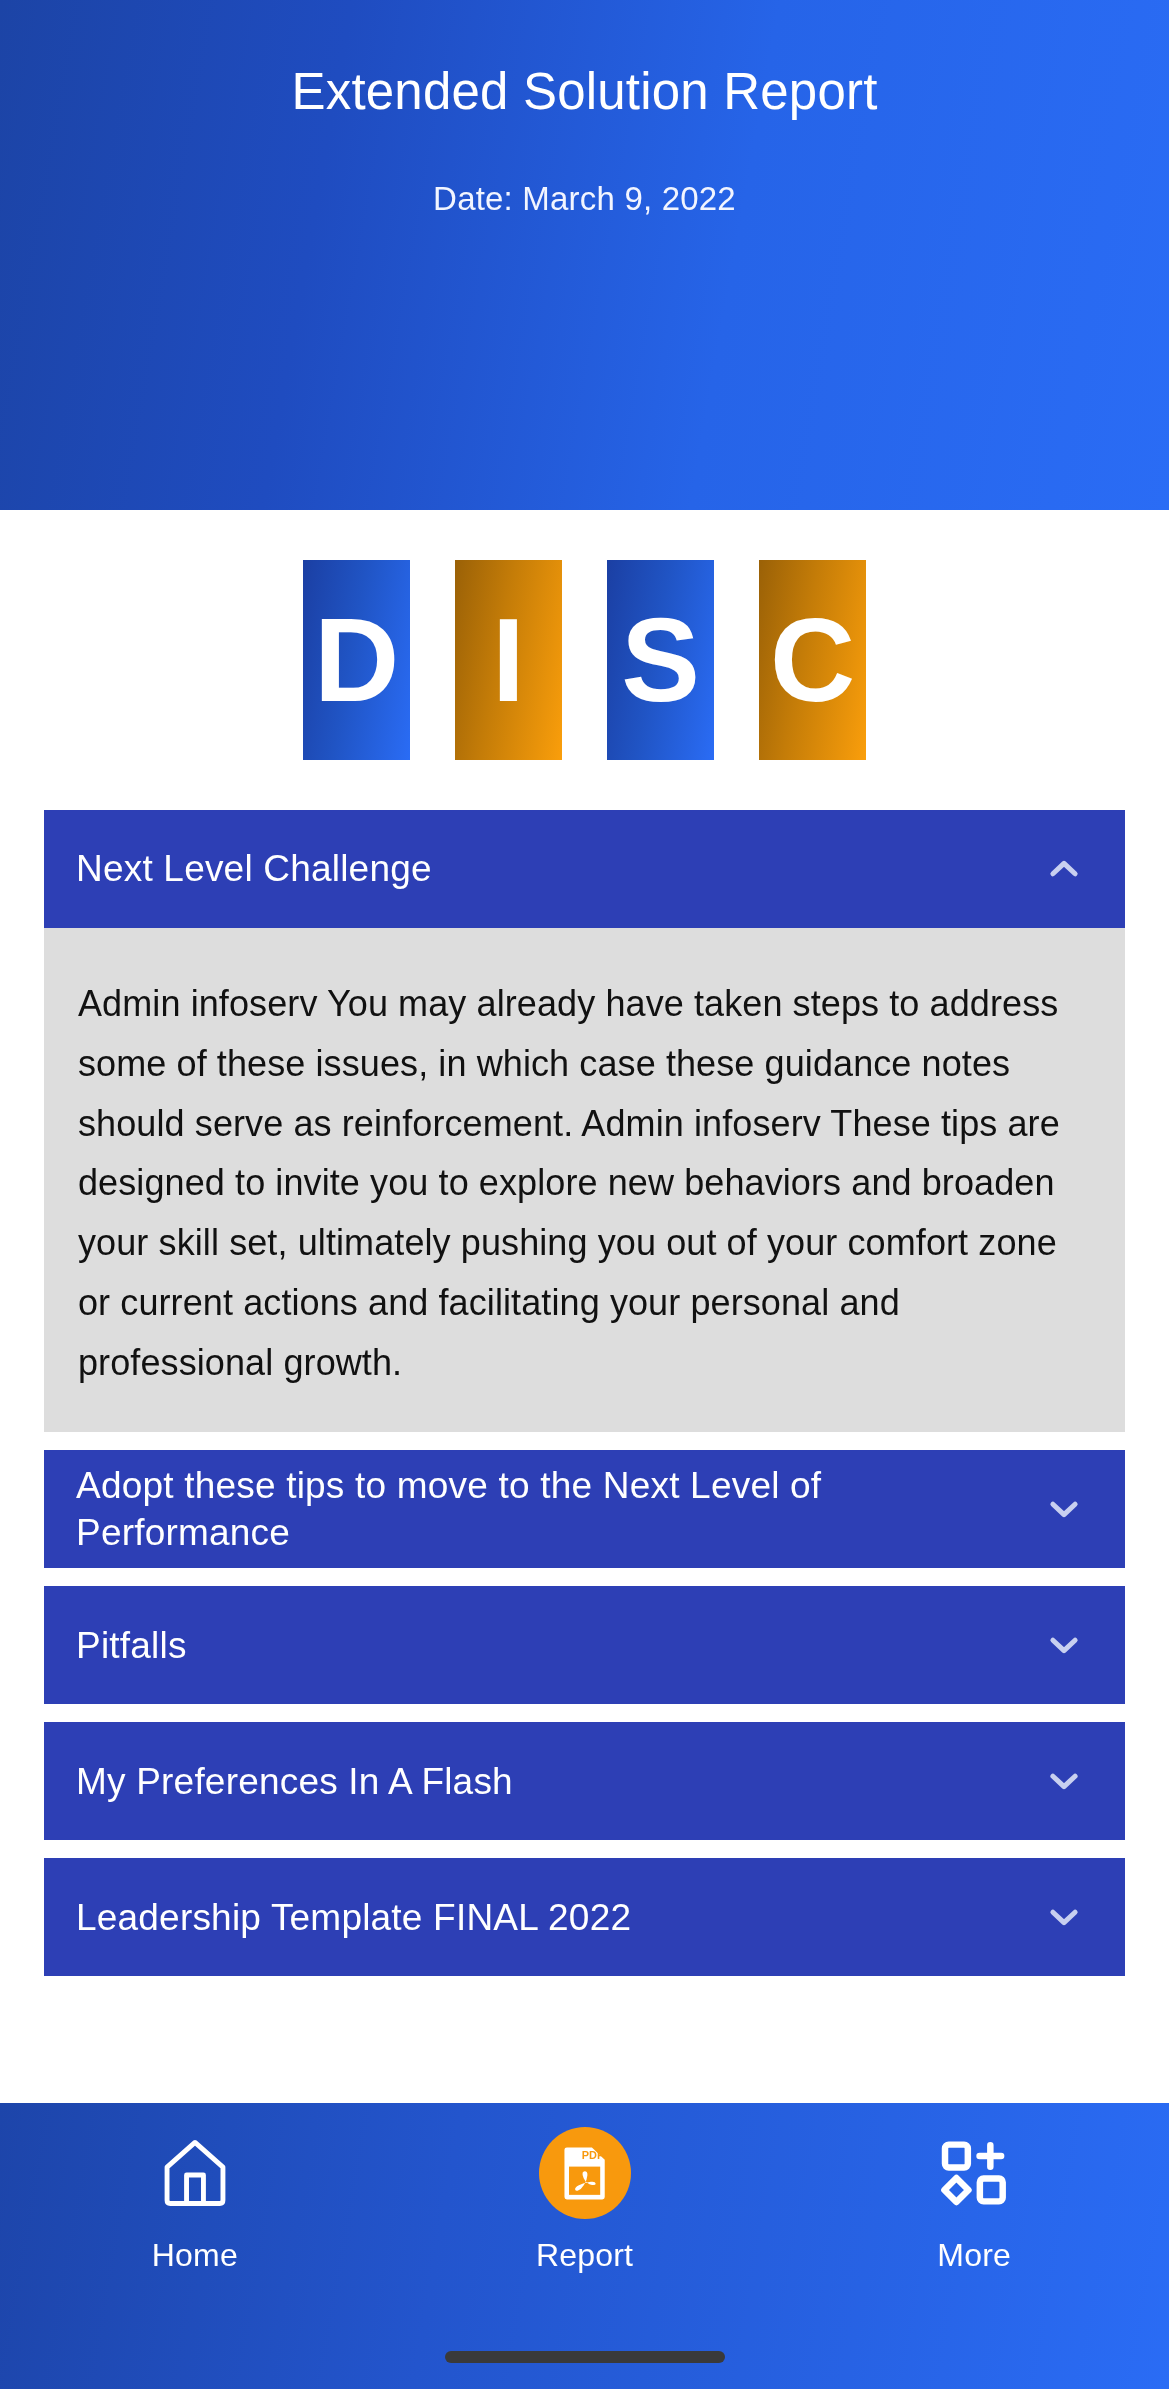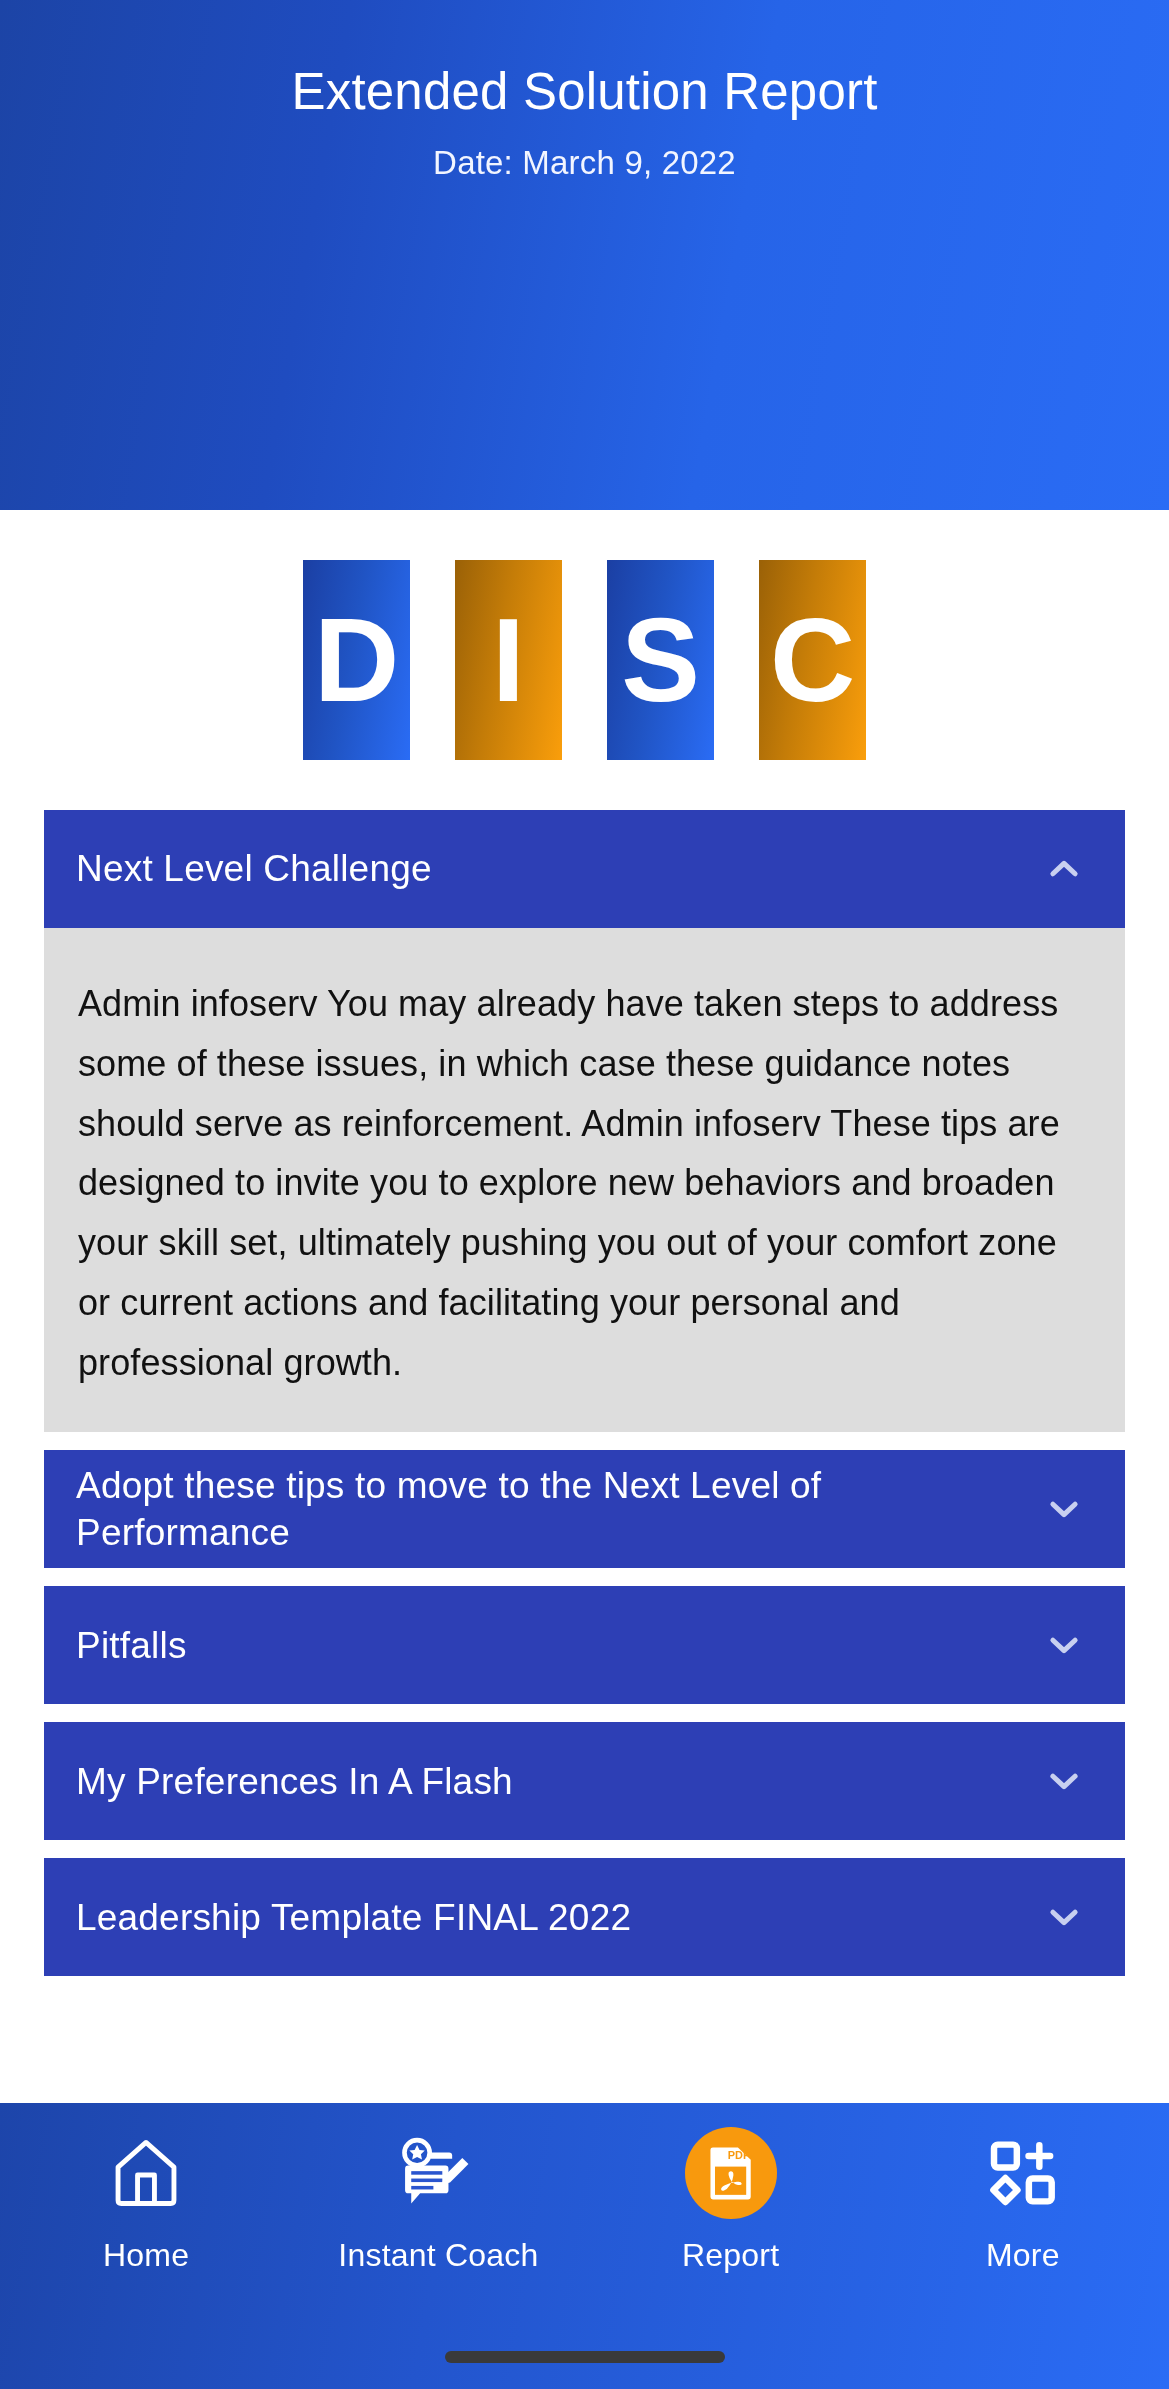--- a/index.html
+++ b/index.html
@@ -37,21 +37,21 @@
     margin-top:64px;
     font-size:51px;
     font-weight:400;
     color:#ffffff;
     letter-spacing:0.2px;
     line-height:1.1;
     text-align:center;
   }
 
   .header-date {
-    margin-top:24px;
+    margin-top:60px;
     font-size:33px;
     font-weight:400;
     color:#f2f5ff;
     letter-spacing:0.2px;
     text-align:center;
   }
 
   .download-btn {
     margin-top:43px;
     width:818px;
@@ -283,39 +283,20 @@
       <div class="tab">
         <div class="tab-icon">
           <svg width="78" height="78" viewBox="0 0 24 24" fill="none" stroke="#ffffff" stroke-width="1.5" stroke-linejoin="round" stroke-linecap="round">
             <path d="M3.4 10.2 L12 2.6 L20.6 10.2 L20.6 20.4 Q20.6 21.4 19.6 21.4 L4.4 21.4 Q3.4 21.4 3.4 20.4 Z"></path>
             <path d="M9.4 21.4 L9.4 12.6 L14.6 12.6 L14.6 21.4"></path>
           </svg>
         </div>
         <div class="tab-label">Home</div>
       </div>
 
-      <div class="tab">
-        <div class="tab-icon">
-          <svg width="80" height="80" viewBox="0 0 26 26" fill="#ffffff">
-
-            <circle cx="6.2" cy="6.4" r="4.1" fill="none" stroke="#ffffff" stroke-width="1.5"></circle>
-            <path d="M6.2 3.9 L7 5.5 L8.7 5.7 L7.45 6.9 L7.8 8.6 L6.2 7.8 L4.6 8.6 L4.95 6.9 L3.7 5.7 L5.4 5.5 Z"></path>
-
-            <path d="M10.6 6.3 L16.6 6.3 Q17.6 6.3 17.6 7.3 L17.6 8.4 L10.6 8.4 Z"></path>
-
-            <path d="M3.3 10.6 L15.4 10.6 Q16.4 10.6 16.4 11.6 L16.4 18.6 Q16.4 19.6 15.4 19.6 L7.2 19.6 L4.3 22.9 L4.3 19.6 L3.3 19.6 Q2.3 19.6 2.3 18.6 L2.3 11.6 Q2.3 10.6 3.3 10.6 Z" fill="#ffffff"></path>
-            <rect x="4.3" y="12.4" width="10.1" height="1.15" fill="#2a55cf"></rect>
-            <rect x="4.3" y="14.8" width="10.1" height="1.15" fill="#2a55cf"></rect>
-            <rect x="4.3" y="17.2" width="7.2" height="1.15" fill="#2a55cf"></rect>
-
-            <path d="M20.9 8.1 L22.9 10.1 L16.9 16.1 L14.3 16.7 L14.9 14.1 Z"></path>
-          </svg>
-        </div>
-        <div class="tab-label">Instant Coach</div>
-      </div>
 
       <div class="tab">
         <div class="tab-icon">
           <div class="pdf-badge">
             <svg width="64" height="64" viewBox="0 0 24 24" fill="#ffffff">
 
               <path d="M5.2 2.4 L14.6 2.4 L19.4 7.0 L19.4 21.0 Q19.4 21.9 18.5 21.9 L5.2 21.9 Q4.3 21.9 4.3 21.0 L4.3 3.3 Q4.3 2.4 5.2 2.4 Z"></path>
               <path d="M6.0 9.6 L17.7 9.6 L17.7 20.2 L6.0 20.2 Z" fill="#f8990d"></path>
               <text x="14.9" y="6.9" font-family="Liberation Sans, sans-serif" font-size="4.1" font-weight="bold" fill="#f8990d" text-anchor="middle">PDF</text>
 

